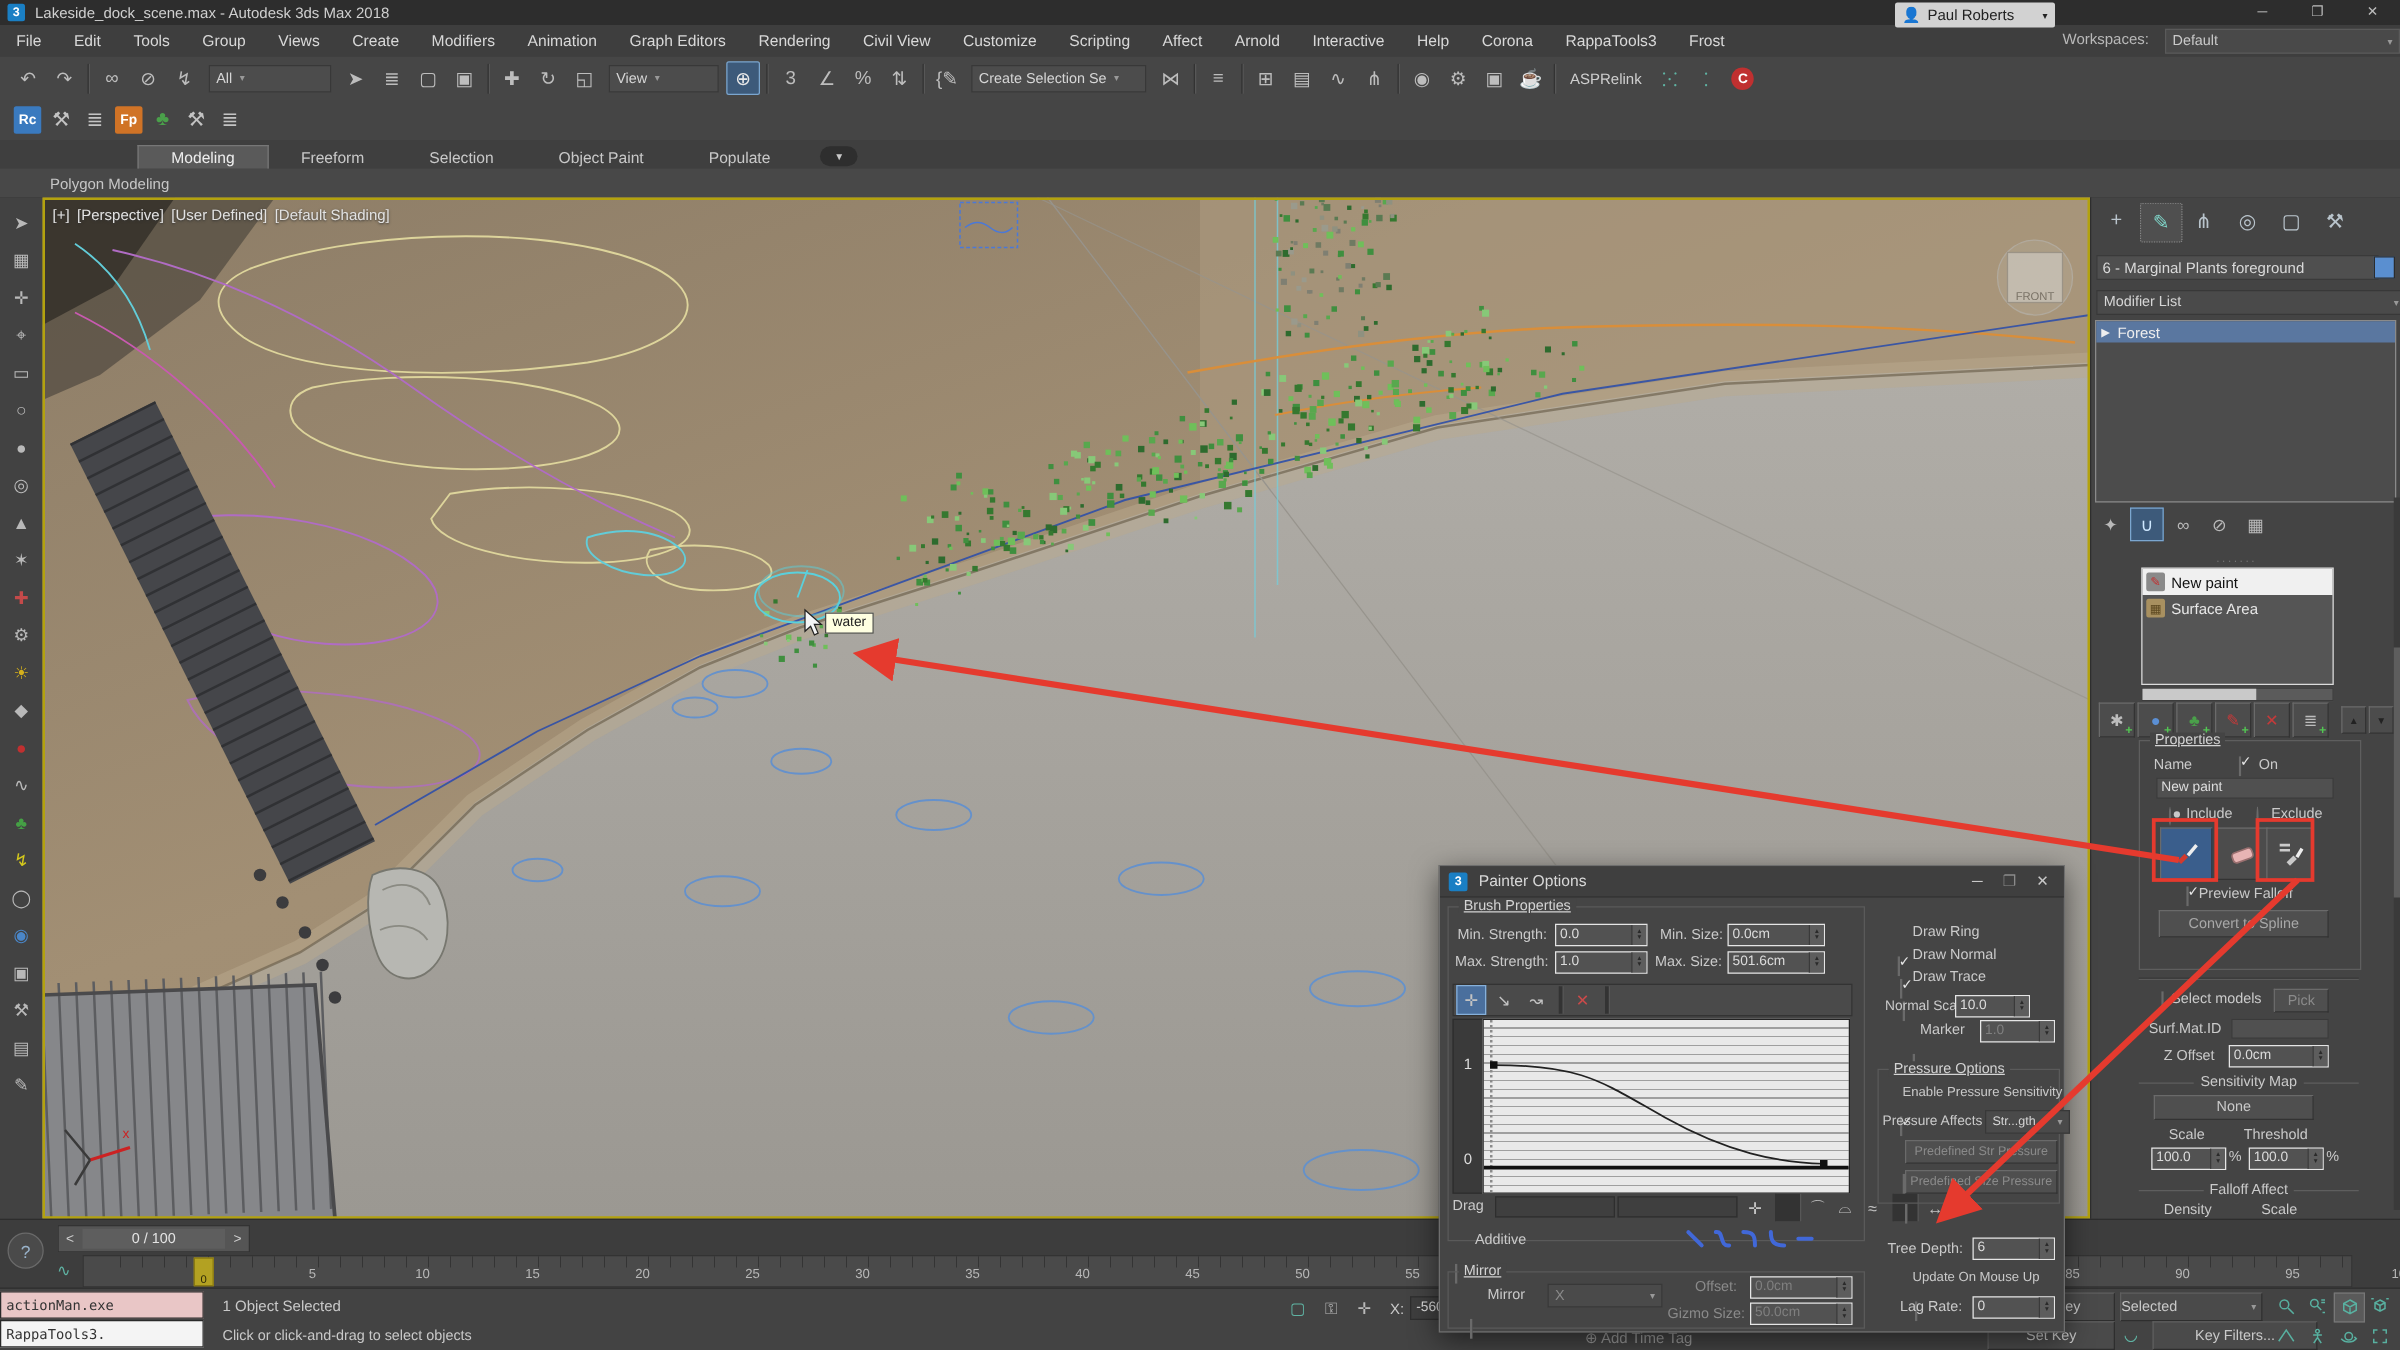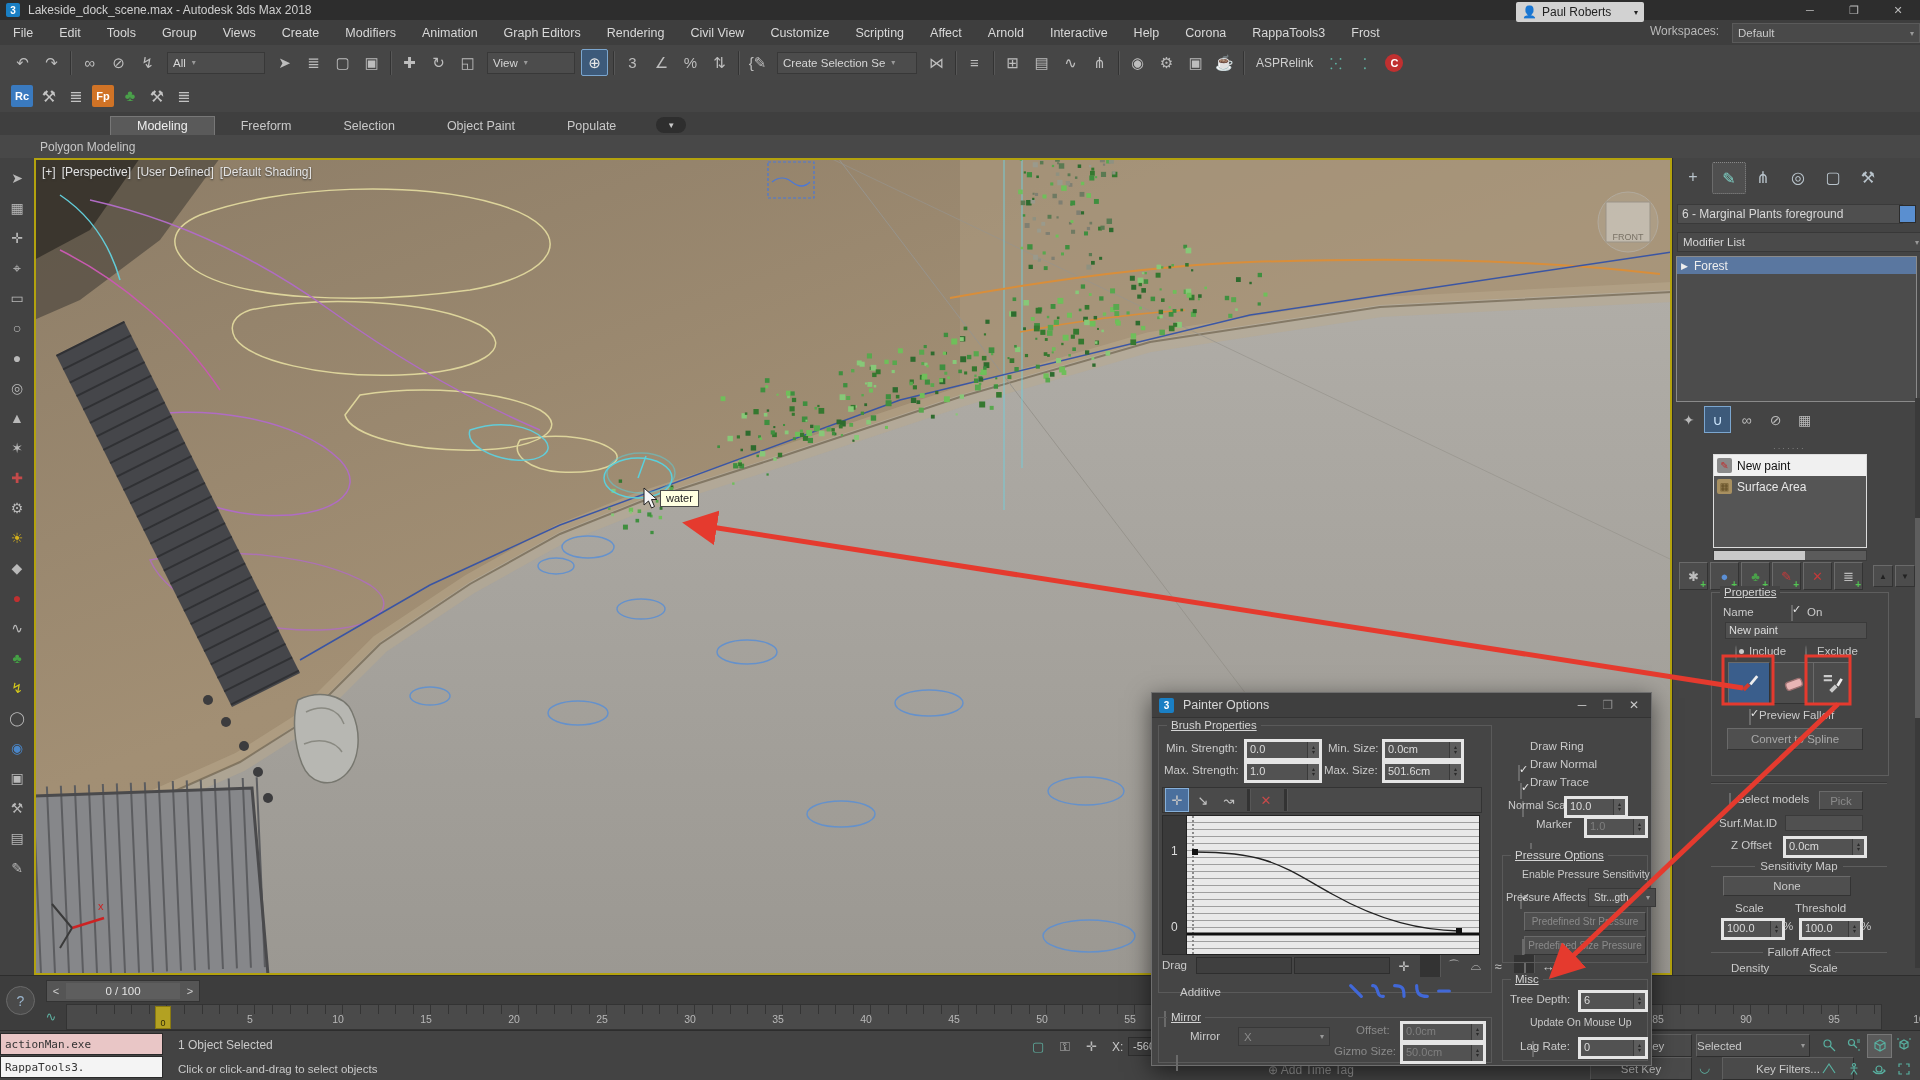--- a/index.html
+++ b/index.html
@@ -91,21 +91,21 @@
   .udbtn{width:18px;height:20px;background:#4c4c4c;border:1px solid;border-color:#6a6a6a #333 #333 #6a6a6a;
        color:#222;font-size:8px;display:flex;align-items:center;justify-content:center;}
   .group{position:absolute;border:1px solid #5e5e5e;}
   .group>.glabel{position:absolute;top:-7px;left:8px;background:#444;padding:0 4px;font-size:11.5px;color:#d4d4d4;text-decoration:underline;}
   .cb{width:11px;height:11px;background:#262626;border:1px solid #6a6a6a;position:relative;flex:none;}
   .cb.on::after{content:"✓";position:absolute;left:0px;top:-3px;color:#e8e8e8;font-size:11px;}
   .radio{width:11px;height:11px;background:#262626;border:1px solid #6a6a6a;border-radius:50%;position:relative;flex:none;}
   .radio.on::after{content:"";position:absolute;left:3px;top:3px;width:5px;height:5px;border-radius:50%;background:#c9c9c9;}
   .flabel{font-size:11.5px;color:#cacaca;white-space:nowrap;}
   .flabel.dis{color:#8a8a8a;}
-  .spin{display:flex;height:16px;background:#525252;border:3px solid #e5e5e5;}
+  .spin{display:flex;height:16px;background:#525252;border:1px solid #e5e5e5;}
   .spin .val{flex:1;font-size:11px;color:#dcdcdc;line-height:15px;padding:0 3px;overflow:hidden;}
   .spin .val.dis{color:#7f7f7f;}
   .spin .arrows{width:11px;background:#5d5d5d;border-left:1px solid #3a3a3a;display:flex;flex-direction:column;
        align-items:center;justify-content:center;font-size:6px;color:#2a2a2a;line-height:5px;}
   .btn{background:#4f4f4f;border:1px solid;border-color:#6a6a6a #333 #333 #6a6a6a;color:#c9c9c9;
        font-size:11.5px;display:flex;align-items:center;justify-content:center;}
   .btn.dis{color:#8a8a8a;}
   .sepline{position:absolute;height:1px;background:#383838;box-shadow:0 1px 0 #5a5a5a;}
   .septext{position:absolute;display:flex;align-items:center;gap:5px;width:176px;}
   .septext .line{flex:1;height:1px;background:#5e5e5e;}
@@ -1240,23 +1240,20 @@
     <span class="flabel abs" style="left:354px;top:198px;font-size:11px">Pressure Affects</span>
     <div class="combo abs" style="left:436px;top:195px;width:56px;height:17px;font-size:10px">
       <span>Str...gth</span>
       <span class="arrow">▾</span>
     </div>
     <span class="cb abs" style="left:356px;top:222px"></span>
     <div class="btn dis abs" style="left:372px;top:219px;width:120px;height:17px;font-size:10px">Predefined Str Pressure</div>
     <span class="cb abs" style="left:356px;top:246px"></span>
     <div class="btn dis abs" style="left:372px;top:243px;width:120px;height:17px;font-size:10px">Predefined Size Pressure</div>
 
-    <div class="group" style="left:350px;top:286px;width:144px;height:80px;border-color:#5a5a5a">
-      <span class="glabel" style="background:#454545">Misc</span>
-    </div>
     <span class="flabel abs" style="left:358px;top:300px">Tree Depth:</span>
     <div class="spin abs" style="left:426px;top:297px;width:64px">
         <span class="val">6</span>
         <span class="arrows">▴<br>▾</span>
       </div>
     <span class="cb abs" style="left:362px;top:324px"></span>
     <span class="flabel abs" style="left:378px;top:323px;font-size:10.5px">Update On Mouse Up</span>
     <span class="flabel abs" style="left:368px;top:347px">Lag Rate:</span>
     <div class="spin abs" style="left:426px;top:344px;width:64px">
         <span class="val">0</span>

